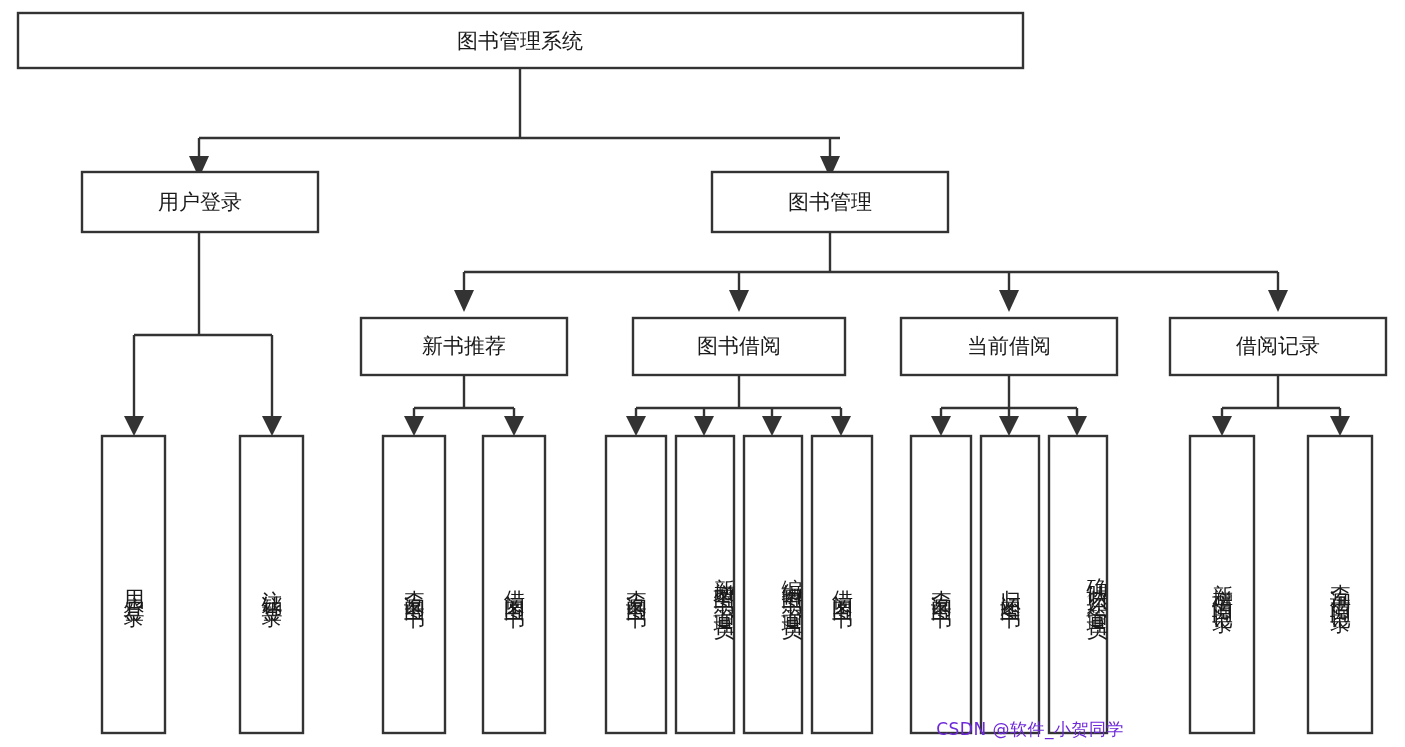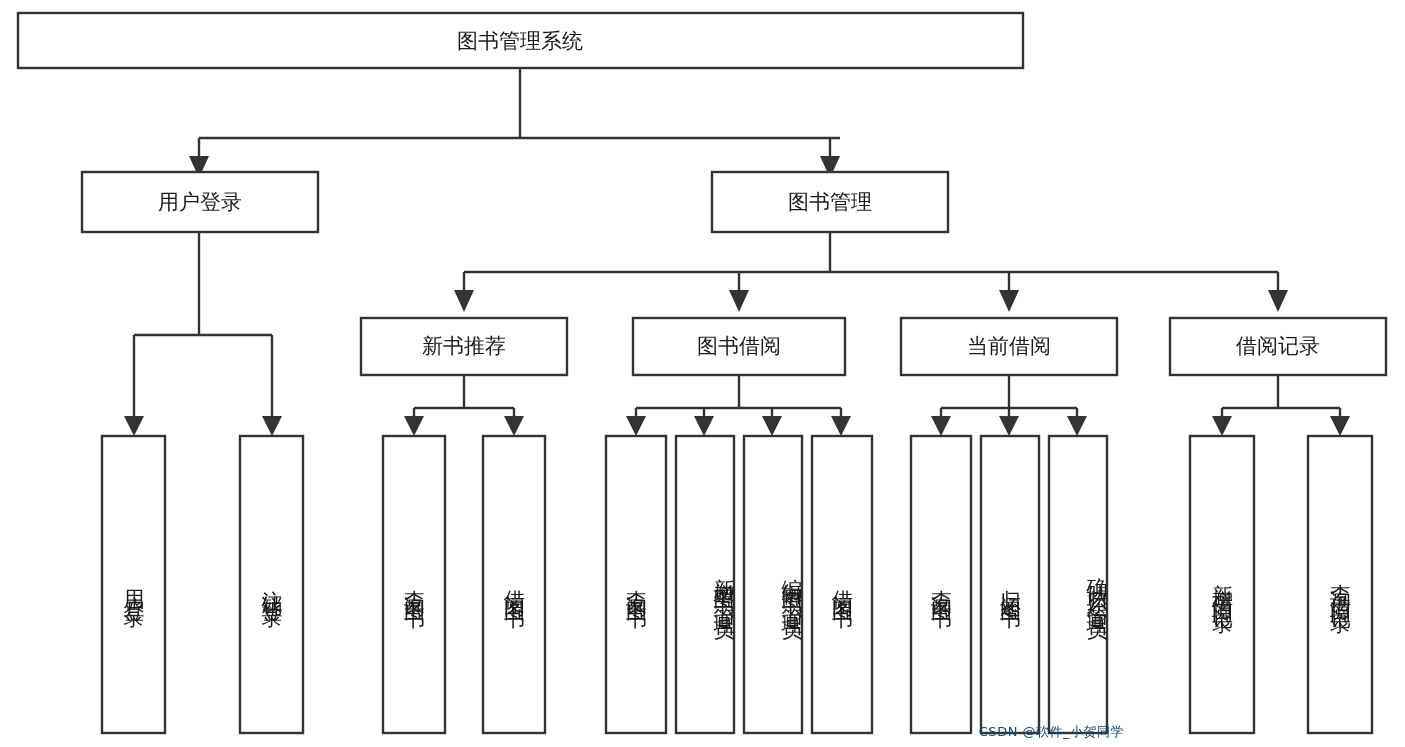--- a/index.html
+++ b/index.html
@@ -47,22 +47,22 @@
   }
   .arrow-head {
     fill: #333333;
     stroke: none;
   }
   .watermark {
     position: absolute;
     right: 10px;
     bottom: 6px;
     font-family: "DejaVu Sans", "Liberation Sans", sans-serif;
-    font-size: 13px;
-    color: #0c4a6e;
+    font-size: 17px;
+    color: #6d28d9;
     white-space: nowrap;
     letter-spacing: 0.5px;
     pointer-events: none;
   }
 </style>
 </head>
 <body>
 
 <div id="diagram-root">
 

